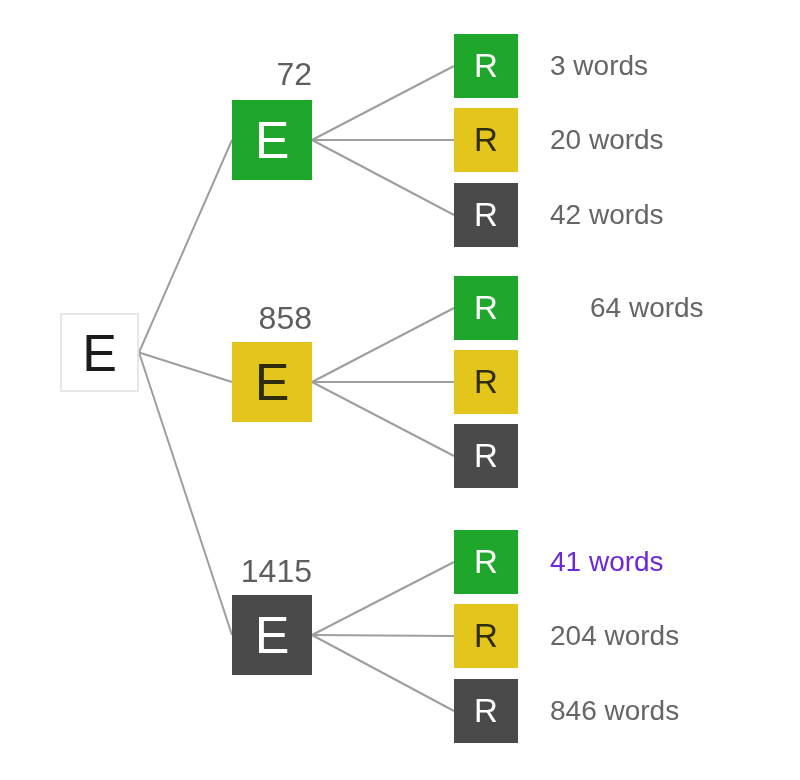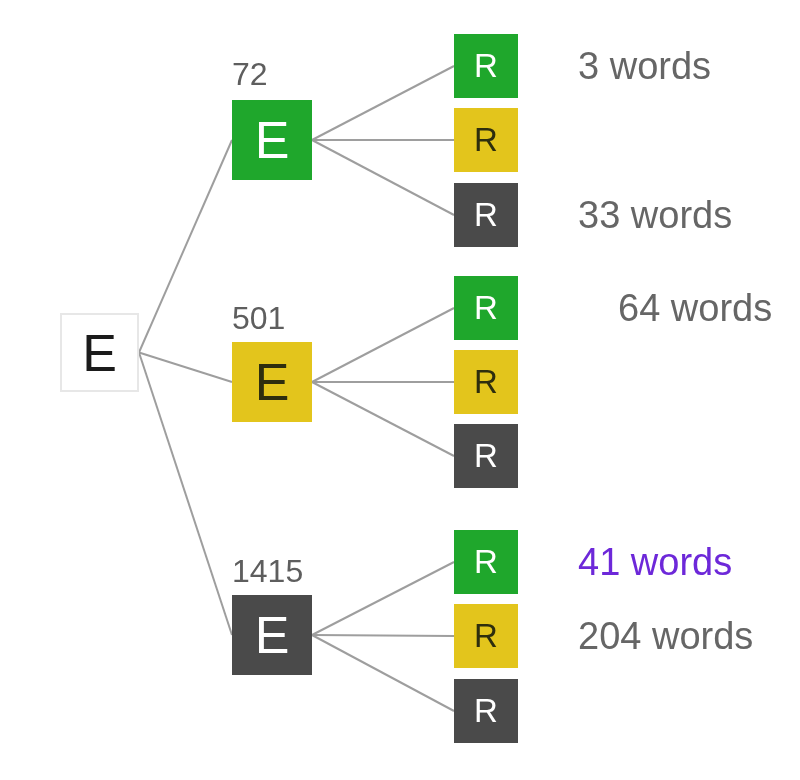--- a/index.html
+++ b/index.html
@@ -53,29 +53,29 @@
     width: 64px;
     height: 64px;
     font-size: 33px;
   }
   .count-label {
     position: absolute;
     left: 232px;
     width: 80px;
     height: 40px;
     line-height: 40px;
-    text-align: left;
+    text-align: right;
     font-size: 32px;
   }
   .leaf-label {
     position: absolute;
-    left: 578px;
+    left: 550px;
     height: 40px;
     line-height: 40px;
-    font-size: 38px;
+    font-size: 28px;
     white-space: nowrap;
     text-align: right;
   }
 </style>
 </head>
 <body>
 
 <div class="canvas">
 
   <svg class="edges" viewBox="0 0 800 780" xmlns="http://www.w3.org/2000/svg">
@@ -95,43 +95,44 @@
 
   <div class="node node-root" style="background: rgb(255, 255, 255); border-color: rgb(231, 231, 231); color: rgb(27, 27, 27);">
     <span>E</span>
   </div>
 
   <div class="count-label" style="top: 54px; color: rgb(94, 94, 94);">72</div>
   <div class="node node-e" style="top: 100px; background: rgb(31, 167, 44); color: rgb(255, 255, 255);">
     <span>E</span>
   </div>
 
-  <div class="count-label" style="top: 298px; color: rgb(94, 94, 94);">501</div>
+  <div class="count-label" style="top: 298px; color: rgb(94, 94, 94);">858</div>
   <div class="node node-e" style="top: 342px; background: rgb(227, 197, 28); color: rgb(46, 46, 14);">
     <span>E</span>
   </div>
 
   <div class="count-label" style="top: 551px; color: rgb(94, 94, 94);">1415</div>
   <div class="node node-e" style="top: 595px; background: rgb(74, 74, 74); color: rgb(255, 255, 255);">
     <span>E</span>
   </div>
 
   <div class="node node-r" style="top: 34px; background: rgb(31, 167, 44); color: rgb(255, 255, 255);">
     <span>R</span>
   </div>
   <div class="leaf-label" style="top: 46px; color: rgb(102, 102, 102);">3 words</div>
 
   <div class="node node-r" style="top: 108px; background: rgb(227, 197, 28); color: rgb(46, 46, 14);">
     <span>R</span>
   </div>
+  <div class="leaf-label" style="top: 120px; color: rgb(102, 102, 102);">20 words</div>
 
   <div class="node node-r" style="top: 183px; background: rgb(74, 74, 74); color: rgb(255, 255, 255);">
     <span>R</span>
   </div>
-  <div class="leaf-label" style="top: 195px; color: rgb(102, 102, 102);">33 words</div>
+  <div class="leaf-label" style="top: 195px; color: rgb(102, 102, 102);">42 words</div>
 
   <div class="node node-r" style="top: 276px; background: rgb(31, 167, 44); color: rgb(255, 255, 255);">
     <span>R</span>
   </div>
   <div class="leaf-label" style="top: 288px; color: rgb(102, 102, 102); margin-left: 40px;">64 words</div>
 
   <div class="node node-r" style="top: 350px; background: rgb(227, 197, 28); color: rgb(46, 46, 14);">
     <span>R</span>
   </div>
 
@@ -145,14 +146,15 @@
   <div class="leaf-label" style="top: 542px; color: #6d28d9;">41 words</div>
 
   <div class="node node-r" style="top: 604px; background: rgb(227, 197, 28); color: rgb(46, 46, 14);">
     <span>R</span>
   </div>
   <div class="leaf-label" style="top: 616px; color: rgb(102, 102, 102);">204 words</div>
 
   <div class="node node-r" style="top: 679px; background: rgb(74, 74, 74); color: rgb(255, 255, 255);">
     <span>R</span>
   </div>
+  <div class="leaf-label" style="top: 691px; color: rgb(102, 102, 102);">846 words</div>
 
 </div>
 
 </body></html>

